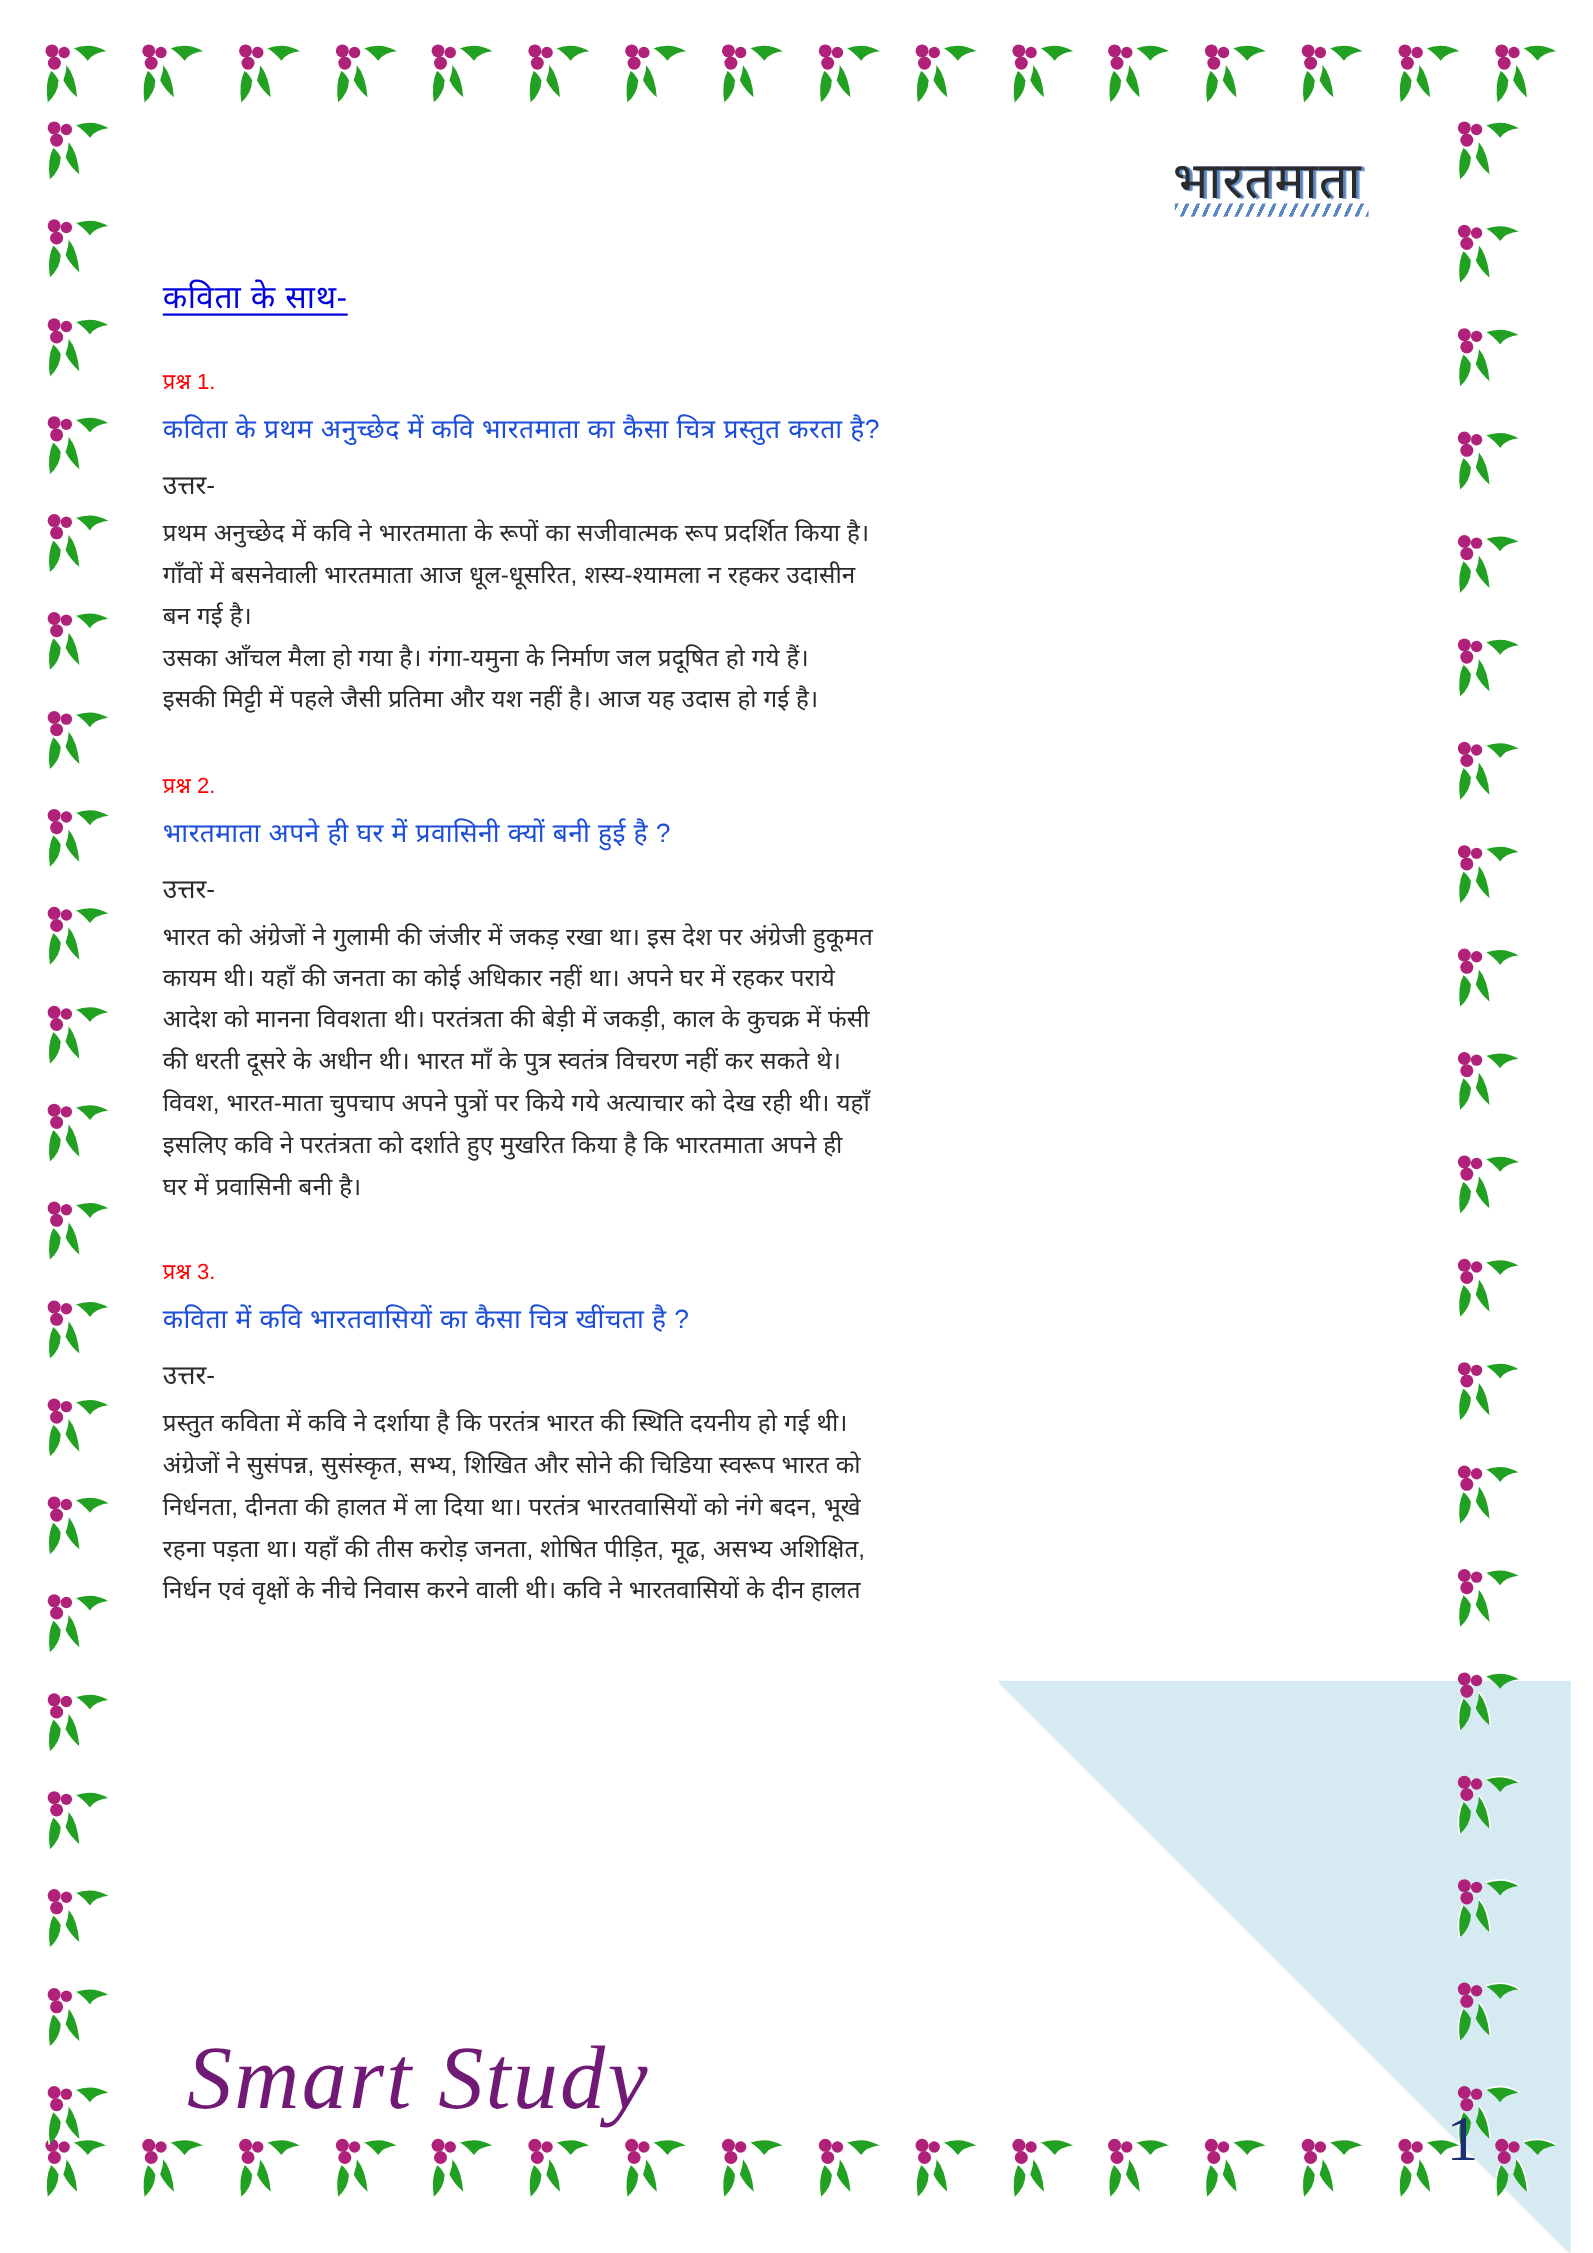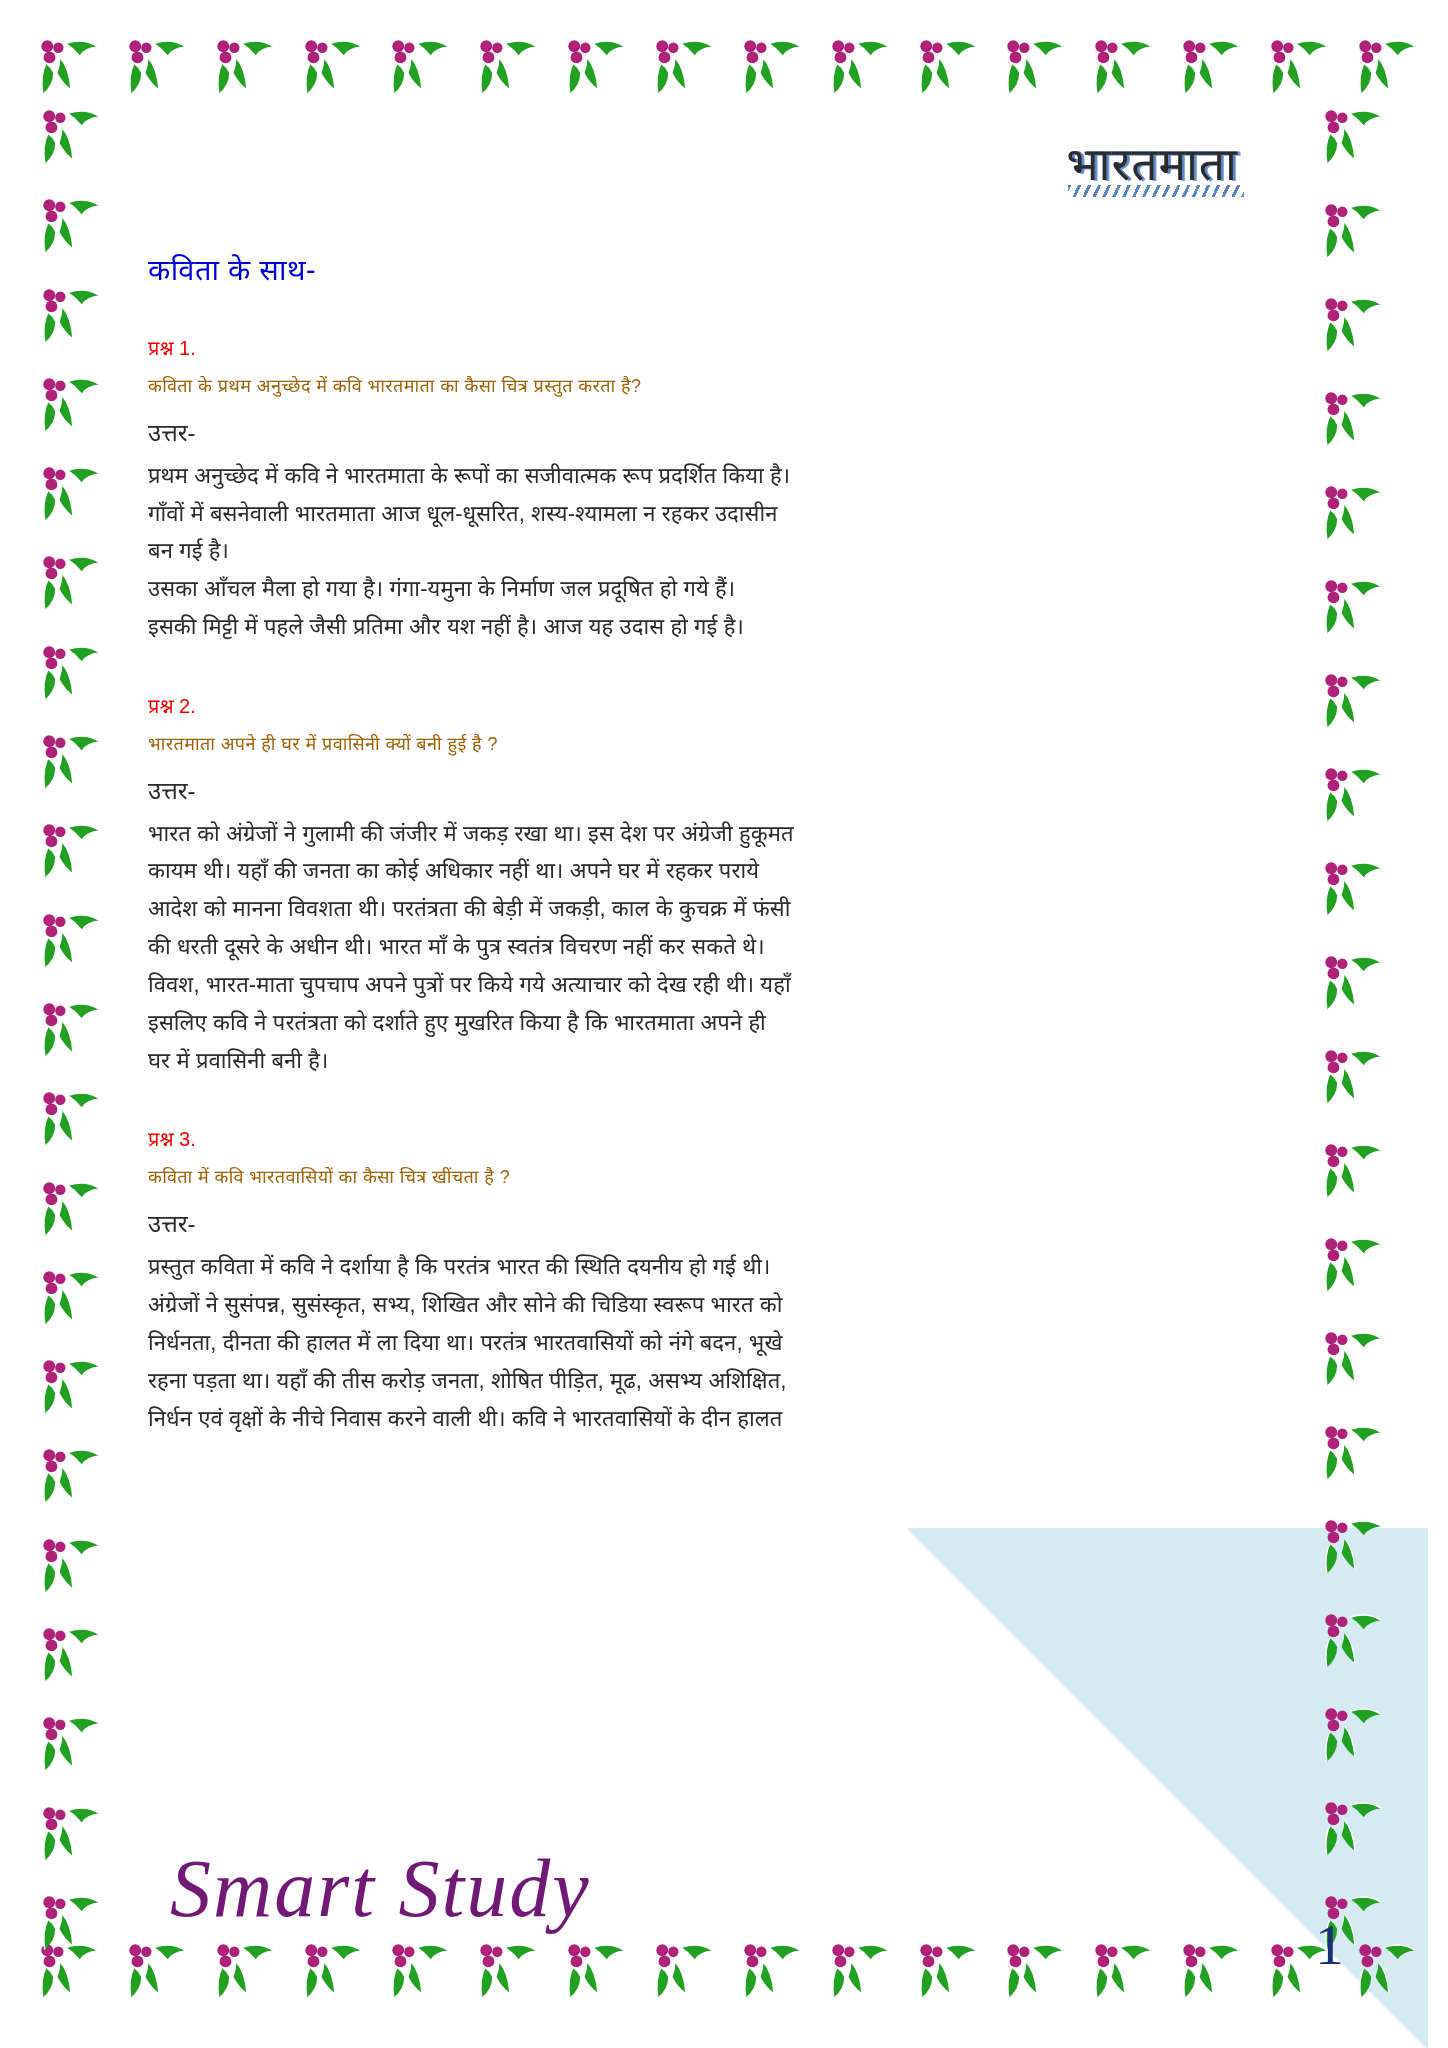--- a/index.html
+++ b/index.html
@@ -100,37 +100,38 @@
       115deg,
       #5b86c4 0px, #5b86c4 3px,
       rgba(0,0,0,0) 3px, rgba(0,0,0,0) 9px
     );
   }
 
   #section-heading {
     margin-top: 58px;
     font-size: 29px;
     color: #0000e0;
+    text-decoration: underline;
     text-underline-offset: 5px;
     font-weight: 400;
     letter-spacing: 0.5px;
   }
 
   .qa-block { margin-top: 46px; }
   .qa-block:first-of-type { margin-top: 46px; }
 
   .q-number {
     color: #ff0000;
     font-size: 20px;
     line-height: 1.45;
     margin-bottom: 10px;
   }
   .q-text {
-    color: #a16207;
-    font-size: 18px;
+    color: #1d4ed8;
+    font-size: 24px;
     line-height: 1.5;
     letter-spacing: 0.4px;
     margin-bottom: 16px;
   }
   .a-label {
     color: #2b2b2b;
     font-size: 24px;
     line-height: 1.45;
     margin-bottom: 6px;
   }

